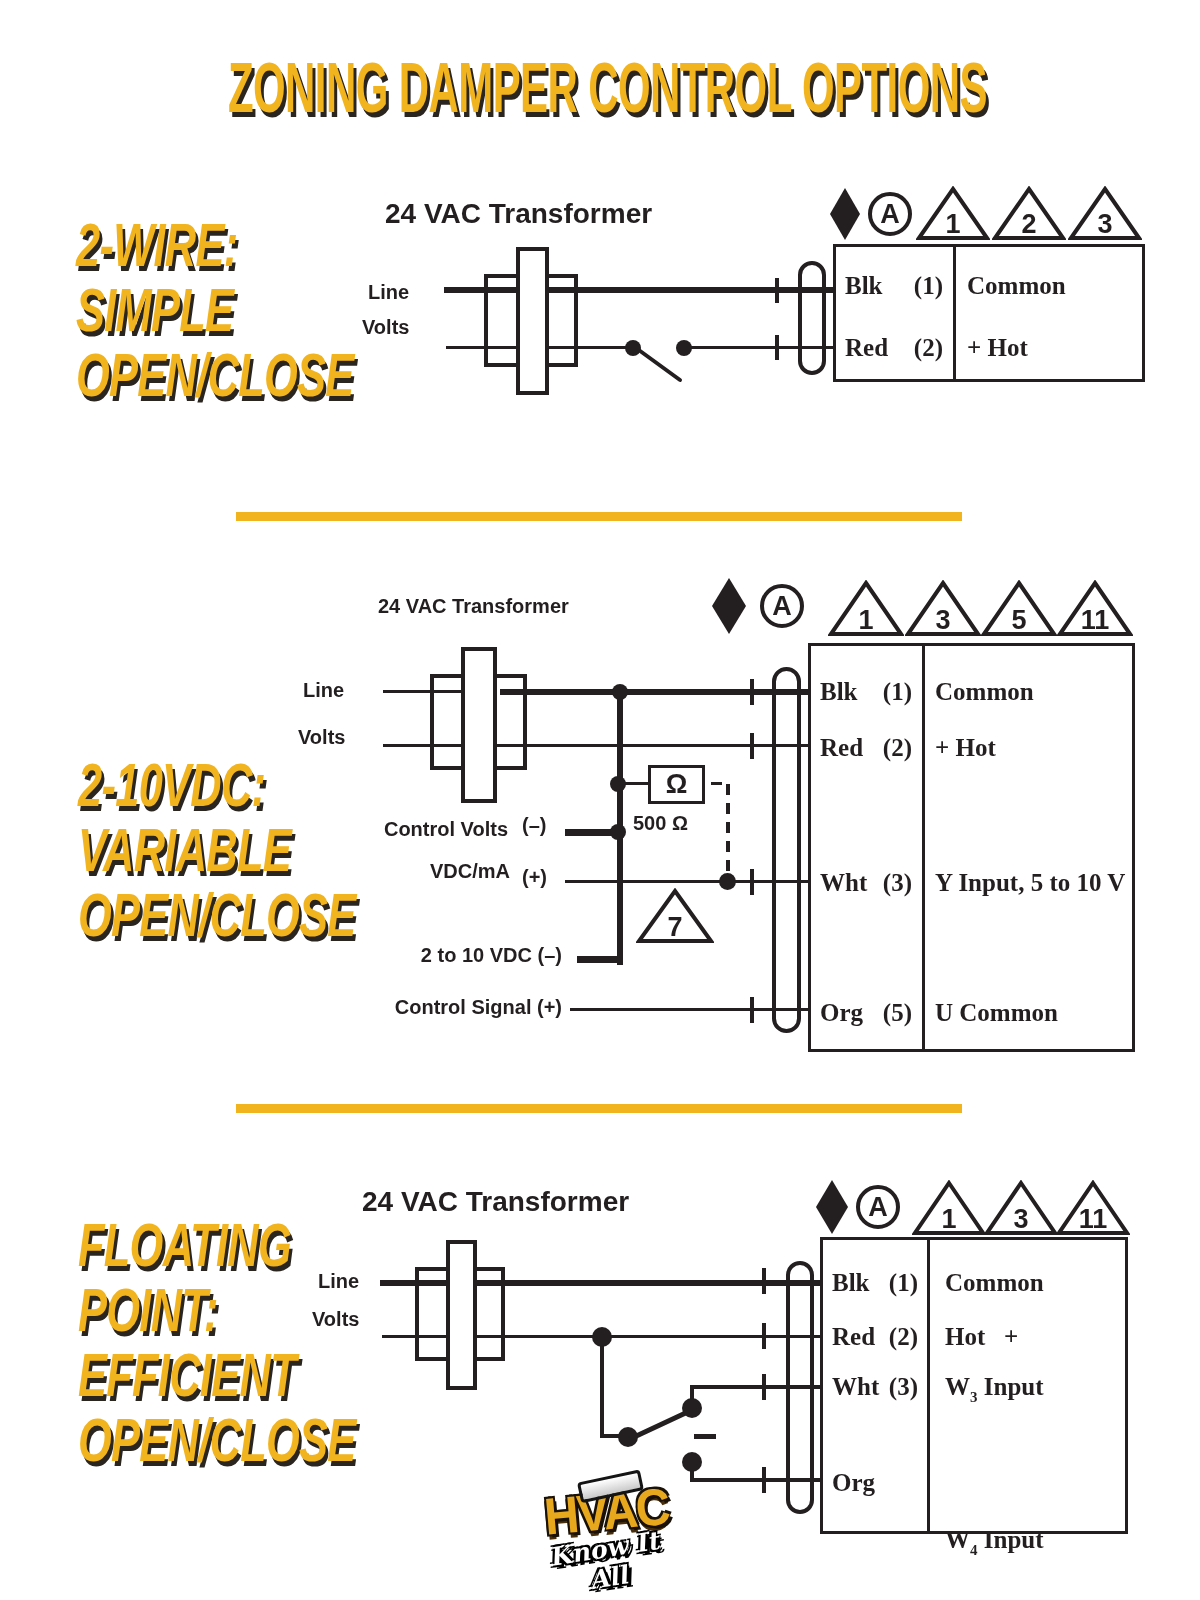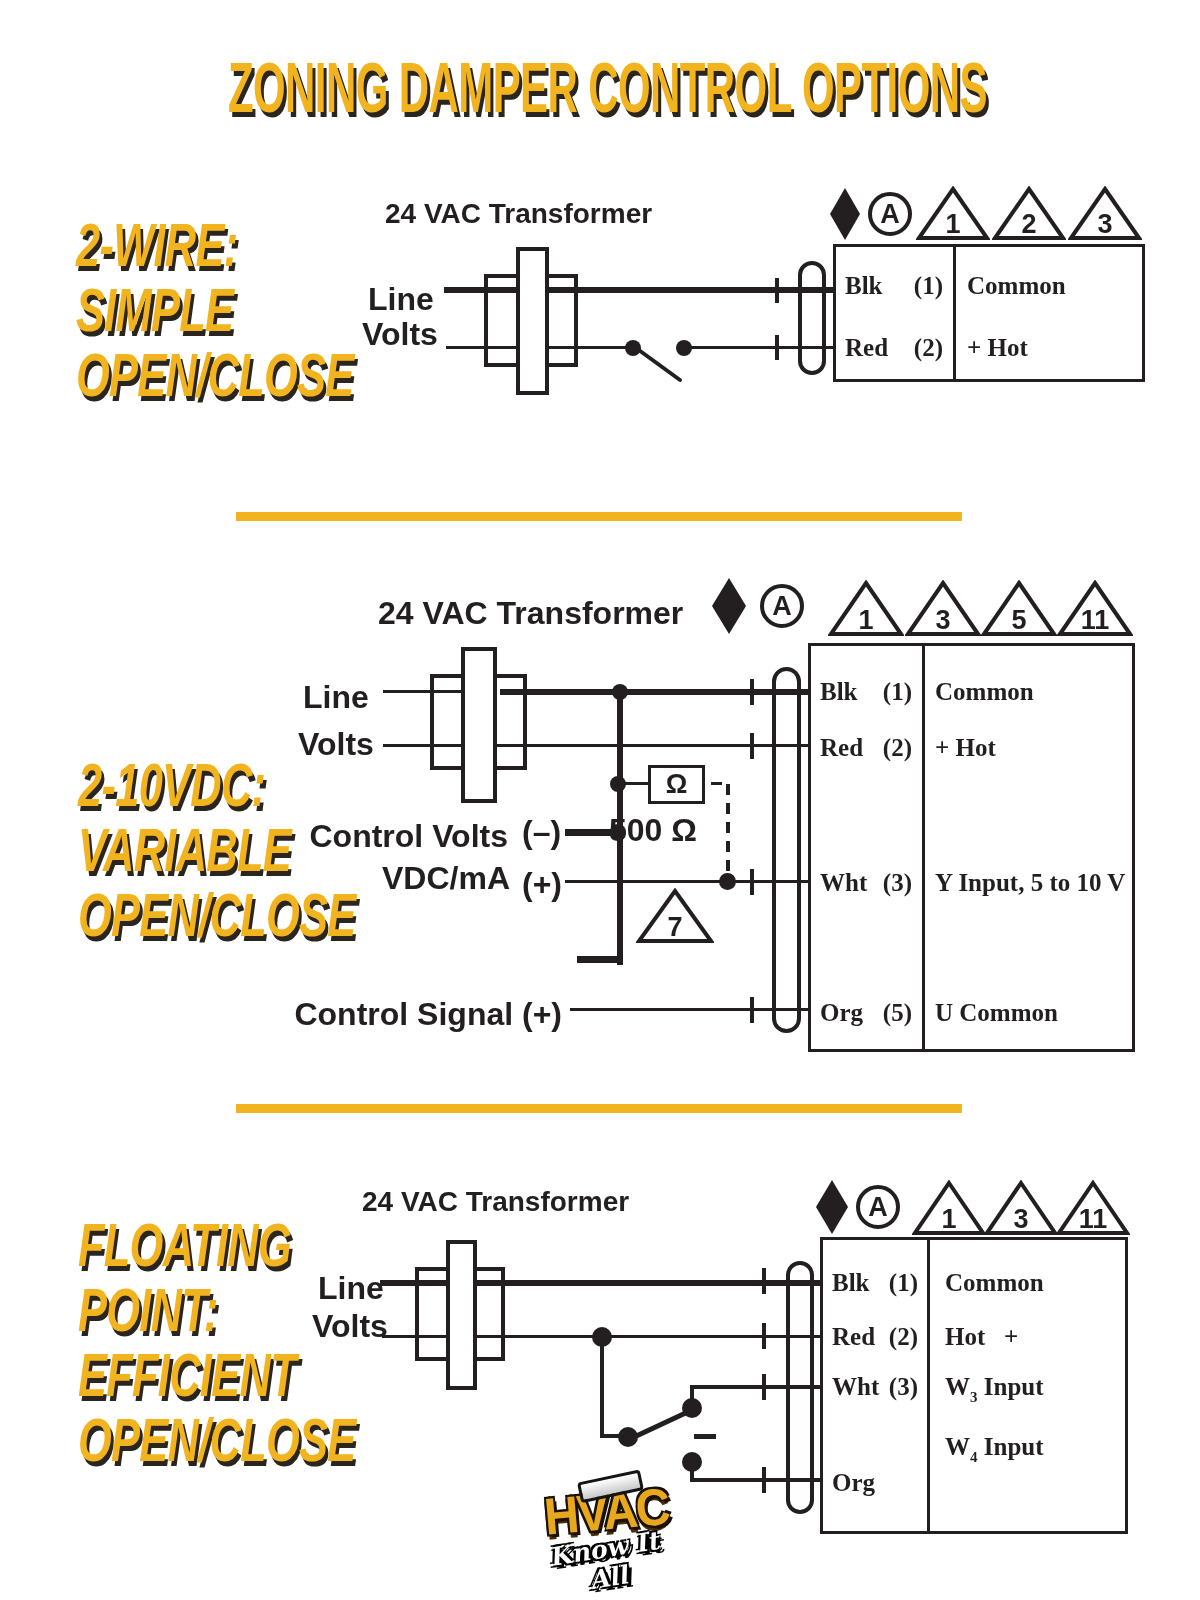--- a/index.html
+++ b/index.html
@@ -28,21 +28,21 @@
   .ybar { position:absolute; height:9px; background:var(--yellow); }
   .wire { position:absolute; background:var(--ink); z-index:2; }
   .thick { height:6px; } .thin { height:3px; }
   .dot { position:absolute; background:var(--ink); border-radius:50%; z-index:3; }
   .brk { position:absolute; width:4px; background:var(--ink); z-index:3; }
   .clamp { position:absolute; border:4px solid var(--ink); border-radius:15px; z-index:4; }
   .xwide { position:absolute; background:#fff; border:4px solid var(--ink); z-index:1; }
   .xtall { position:absolute; background:#fff; border:4px solid var(--ink); z-index:3; }
   .block { position:absolute; border:3px solid var(--ink); background:#fff; z-index:4; }
   .bdiv { position:absolute; top:0; bottom:0; width:3px; background:var(--ink); }
-  .dtext { position:absolute; font-weight:bold; font-size:32px; color:var(--ink); white-space:pre; z-index:5; }
+  .dtext { position:absolute; font-weight:bold; font-size:20px; color:var(--ink); white-space:pre; z-index:5; }
   .rtext { text-align:right; }
   .row { font-size:25px;font-family:Liberation Serif, serif; }
   .tri { position:absolute; z-index:5; }
   .tri svg { display:block; }
   .tri-num { position:absolute; left:0; right:0; bottom:1px; text-align:center; font-weight:bold; font-size:27px; color:var(--ink); }
   .circleA {
     position:absolute; width:44px; height:44px; border:4px solid var(--ink); border-radius:50%;
     background:#fff; display:flex; align-items:center; justify-content:center;
     font-weight:bold; font-size:27px; z-index:5;
   }
@@ -153,39 +153,40 @@
   <div class="dot" style="left:612px; top:684px; width:16px; height:16px;"></div>
   <div class="dot" style="left:610px; top:776px; width:16px; height:16px;"></div>
   <div class="wire thin" style="left:623px; top:782px; width:25px;"></div>
   <div class="obox" style="left:648px; top:765px; width:57px; height:39px;">
       <span>Ω</span>
     </div>
   <div class="wire thin" style="left:711px; top:782px; width:11px;"></div>
   <svg class="abs" style="left:723px; top:784px; z-index:2;" width="10" height="98">
     <line x1="5" y1="0" x2="5" y2="98" stroke="#231F20" stroke-width="4" stroke-dasharray="11 8"></line>
   </svg>
-  <div class="dtext" style="left:609px; top:812px;">500 Ω</div>
+  <div class="dtext" style="left:633px; top:812px;">500 Ω</div>
 
   <div class="dtext rtext" style="left:300px; top:818px; width:208px;">Control Volts</div>
   <div class="dtext" style="left:522px; top:814px;">(–)</div>
   <div class="wire" style="left:565px; top:829px; width:58px; height:7px;"></div>
   <div class="dot" style="left:610px; top:824px; width:16px; height:16px;"></div>
 
   <div class="dtext rtext" style="left:300px; top:860px; width:210px;">VDC/mA</div>
   <div class="dtext" style="left:522px; top:866px;">(+)</div>
   <div class="wire thin" style="left:565px; top:880px; width:243px;"></div>
   <div class="dot" style="left:719px; top:873px; width:17px; height:17px;"></div>
 
   <div class="tri" style="left:636px; top:888px;">
     <svg width="78" height="56">
         <polygon points="39,3 75,53 3,53" fill="#fff" stroke="#231F20" stroke-width="4"></polygon>
       </svg>
     <span class="tri-num">7</span>
   </div>
 
+  <div class="dtext rtext" style="left:300px; top:944px; width:262px;">2 to 10 VDC (–)</div>
   <div class="wire" style="left:577px; top:956px; width:46px; height:7px;"></div>
 
   <div class="dtext rtext" style="left:290px; top:996px; width:272px;">Control Signal (+)</div>
   <div class="wire thin" style="left:570px; top:1008px; width:238px;"></div>
 
   <div class="brk" style="left:750px; top:679px; height:26px;"></div>
   <div class="brk" style="left:750px; top:733px; height:26px;"></div>
   <div class="brk" style="left:750px; top:869px; height:26px;"></div>
   <div class="brk" style="left:750px; top:997px; height:26px;"></div>
   <div class="clamp" style="left:772px; top:667px; width:29px; height:366px;"></div>
@@ -306,21 +307,21 @@
   <div class="dtext row rtext" style="left:868px; top:1269px; width:50px;">(1)</div>
   <div class="dtext row" style="left:945px; top:1269px;">Common</div>
   <div class="dtext row" style="left:832px; top:1323px;">Red</div>
   <div class="dtext row rtext" style="left:868px; top:1323px; width:50px;">(2)</div>
   <div class="dtext row" style="left:945px; top:1323px;">Hot   +</div>
   <div class="dtext row" style="left:832px; top:1373px;">Wht</div>
   <div class="dtext row rtext" style="left:868px; top:1373px; width:50px;">(3)</div>
   <div class="dtext row" style="left:945px; top:1373px;"><span>W</span><span class="sub">3</span><span> Input</span></div>
   <div class="dtext row" style="left:832px; top:1469px;">Org</div>
   <div class="dtext row rtext" style="left:868px; top:1469px; width:50px;"></div>
-  <div class="dtext row" style="left:945px; top:1433px;"><span>W</span><span class="sub">4</span><span> Input</span></div>
+  <div class="dtext row" style="left:945px; top:1526px;"><span>W</span><span class="sub">4</span><span> Input</span></div>
 
   <div class="logo">
     <div class="logo-ac"></div>
     <div class="logo-hvac">HVAC</div>
     <div class="logo-script">Know It All</div>
   </div>
 
 </div>
 
 </body></html>

